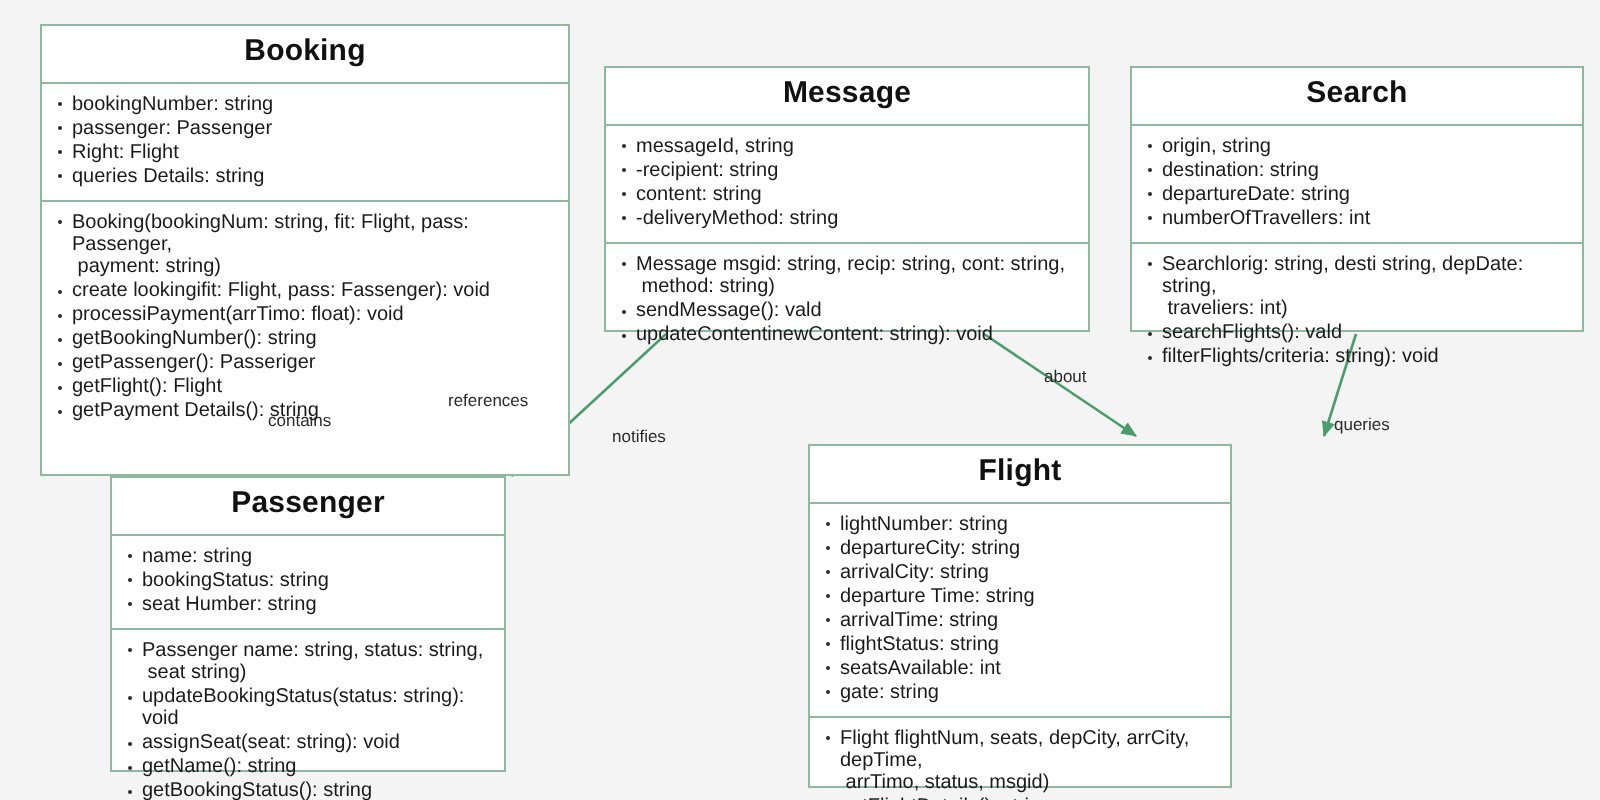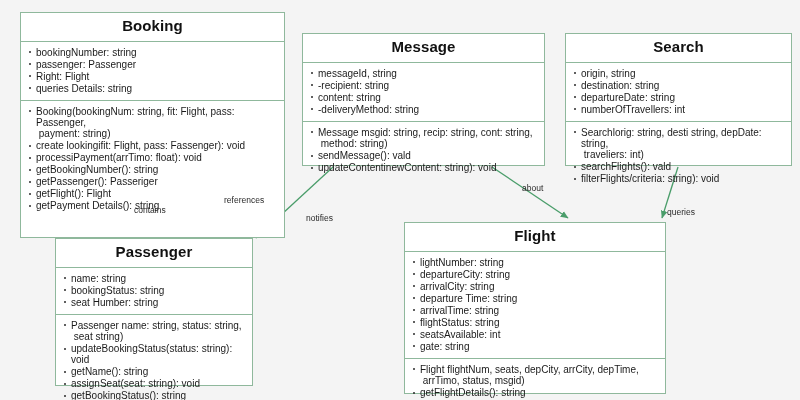--- a/index.html
+++ b/index.html
@@ -194,29 +194,29 @@
         <li>name: string</li>
         <li>bookingStatus: string</li>
         <li>seat Humber: string</li>
       </ul>
     </div>
     <div class="uml-compartment methods">
       <ul class="uml-list">
         <li>Passenger name: string, status: string,
  seat string)</li>
         <li>updateBookingStatus(status: string): void</li>
+        <li>assignSeat(seat: string): void</li>
         <li>getName(): string</li>
-        <li>assignSeat(seat: string): void</li>
         <li>getBookingStatus(): string</li>
         <li>getSeatNumber(): string</li>
       </ul>
     </div>
   </div>
 
-  <div class="uml-class" style="left:404px; top:222px; width:262px; height:172px;">
+  <div class="uml-class" style="left:404px; top:222px; width:212px; height:172px;">
     <div class="uml-title">Flight</div>
     <div class="uml-compartment attrs">
       <ul class="uml-list">
         <li>lightNumber: string</li>
         <li>departureCity: string</li>
         <li>arrivalCity: string</li>
         <li>departure Time: string</li>
         <li>arrivalTime: string</li>
         <li>flightStatus: string</li>
         <li>seatsAvailable: int</li>

